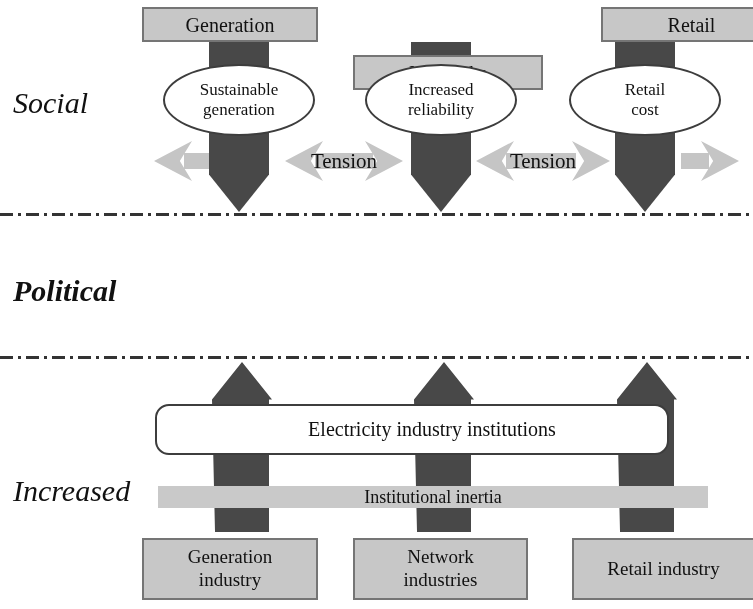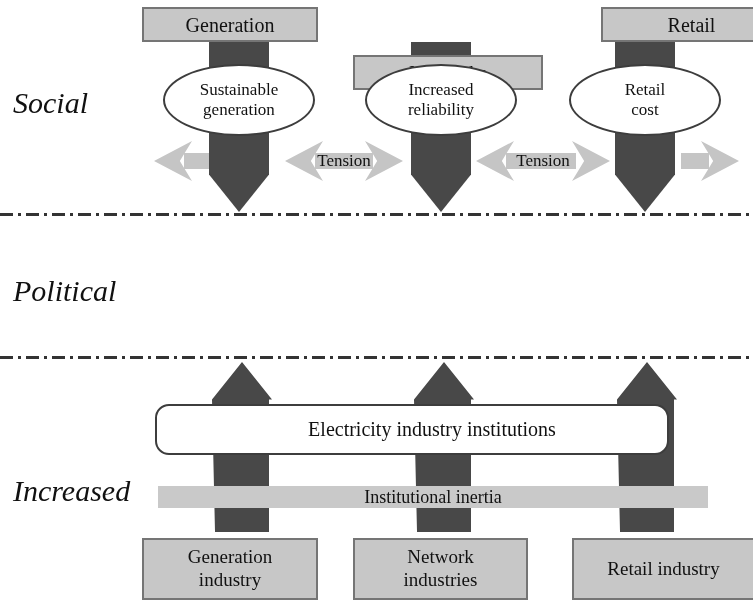--- a/index.html
+++ b/index.html
@@ -74,21 +74,21 @@
     background: var(--tension-fill);
     clip-path: polygon(100% 50%, 0 0, 32% 50%, 0 100%);
   }
   .t-shaft {
     position: absolute; top: 153px; height: 16px;
     background: var(--tension-fill);
   }
   .tension-text {
     position: absolute; top: 141px; height: 40px;
     display: flex; align-items: center; justify-content: center;
-    font-size: 17px;
+    font-size: 21px;
   }
   .dashline {
     position: absolute; left: 0; width: 753px; height: 3px;
     background: repeating-linear-gradient(to right,
       var(--line-color) 0 13px, transparent 13px 18px,
       var(--line-color) 18px 21px, transparent 21px 26px);
   }
   .layer-label {
     position: absolute; left: 13px;
     font-style: italic;
@@ -151,21 +151,21 @@
 
   <div class="ellipse" style="left:365px;">Increased
 reliability</div>
   <div class="ellipse" style="left:163px;">Sustainable
 generation</div>
   <div class="ellipse" style="left:569px;">Retail
 cost</div>
 
   <div class="dashline" style="top:213px;"></div>
 
-  <div class="layer-label" style="top:274px;">Political</div>
+  <div class="layer-label" style="top:274px;font-weight:bold;">Political</div>
 
   <div class="dashline" style="top:356px;"></div>
 
   <div class="layer-label" style="top:474px;">Increased</div>
 
   <div class="up-arrow" style="left:212px;"></div>
   <div class="up-arrow" style="left:414px;"></div>
   <div class="up-arrow" style="left:617px;"></div>
 
   <div class="rounded-box">Electricity industry institutions</div>

